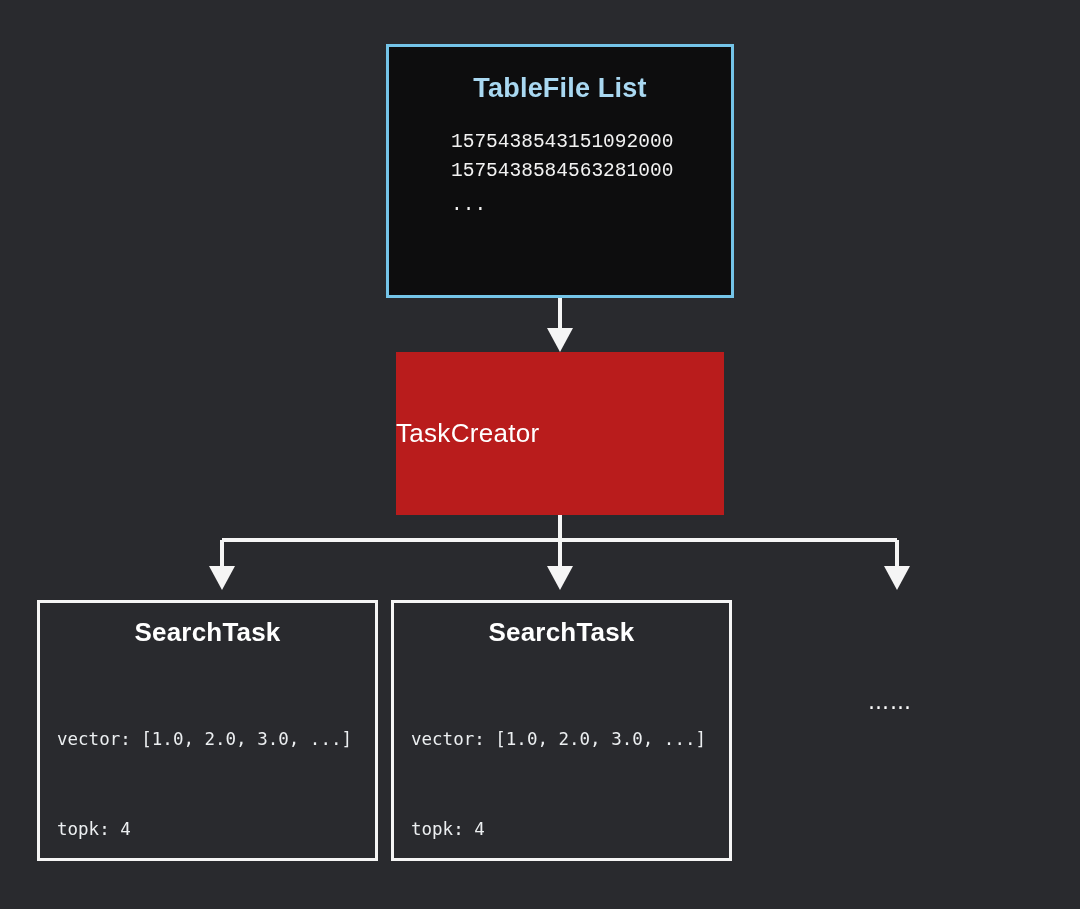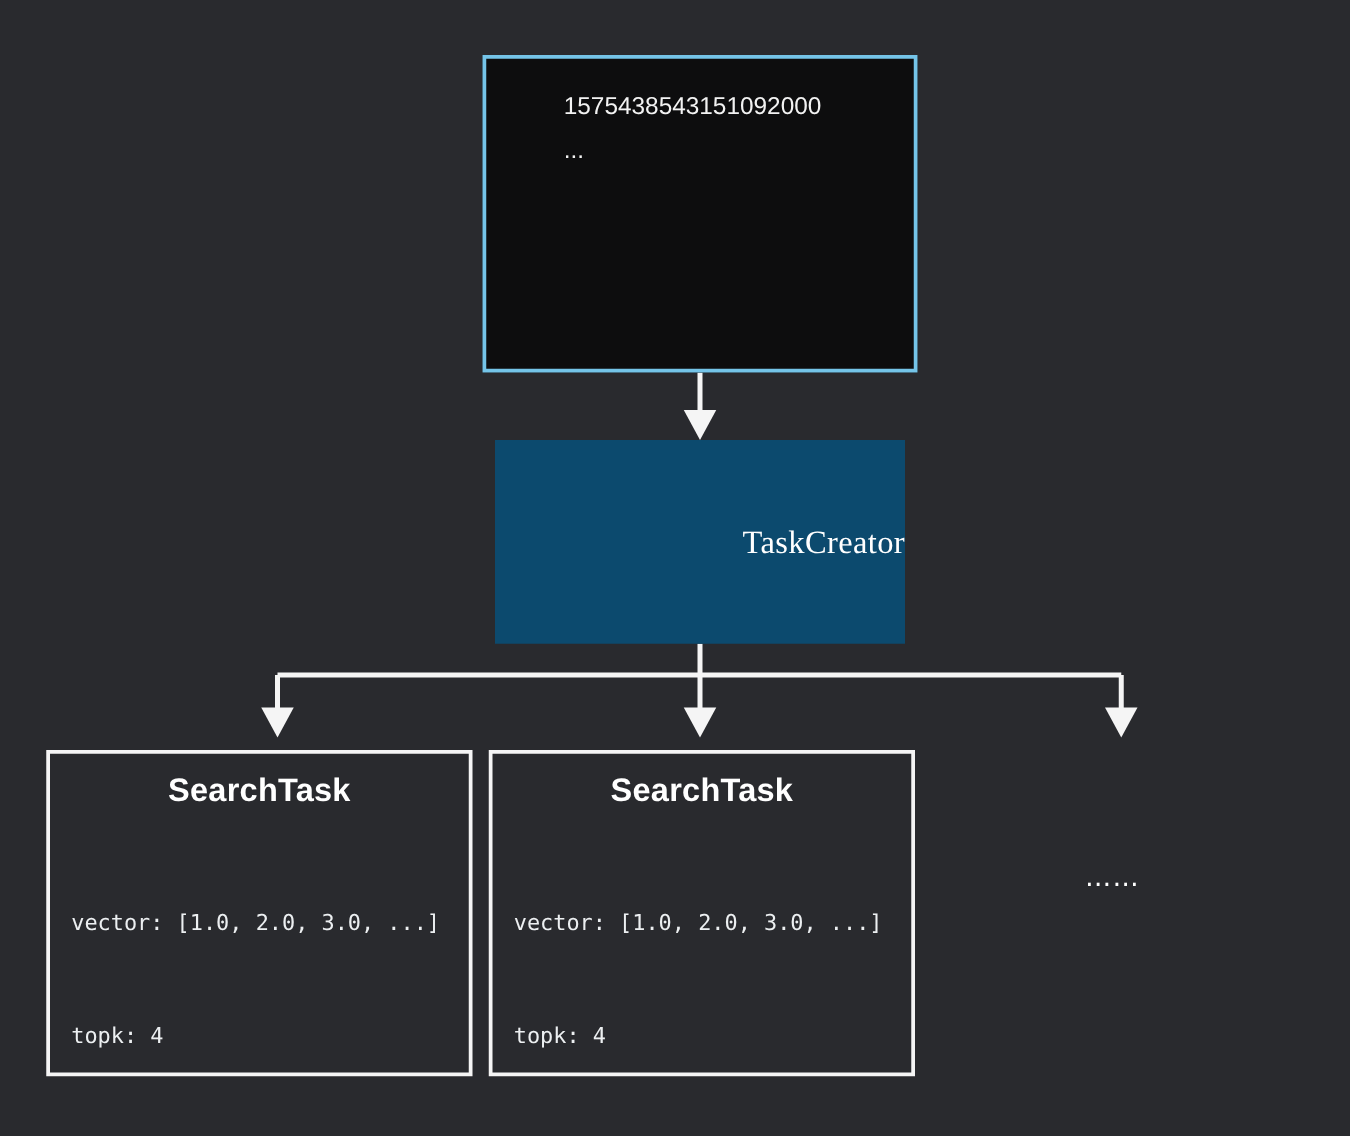--- a/index.html
+++ b/index.html
@@ -46,41 +46,40 @@
     margin-top: 26px;
     text-align: center;
     color: #a9d8f1;
     font-size: 27px;
     font-weight: bold;
     letter-spacing: 0.2px;
   }
   #tablefile-list {
     margin-top: 24px;
     padding-left: 62px;
-    font-family: Liberation Sans, sans-serif;
+    font-family: Liberation Mono, monospace;
     font-size: 19.5px;
     line-height: 28.5px;
     color: #f2f2f2;
   }
   #tablefile-list .ellipsis-line {
     padding-top: 6px;
   }
 
   
   #taskcreator-box {
     position: absolute;
     left: 396px;
     top: 352px;
     width: 328px;
     height: 163px;
-    background: #0c4a6e;
+    background: #b91c1c;
     display: flex;
     align-items: center;
-    justify-content: flex-end;
-    font-family: Liberation Serif, serif;
+    justify-content: flex-start;
   }
   #taskcreator-label {
     color: #ffffff;
     font-size: 26px;
     font-weight: normal;
     letter-spacing: 0.3px;
   }
 
   
   .searchtask-box {
@@ -146,22 +145,24 @@
 
       <line x1="560" y1="540" x2="560" y2="568" stroke="#f5f5f5" stroke-width="4"></line>
       <polygon points="547,566 573,566 560,590" fill="#f5f5f5"></polygon>
 
       <line x1="897" y1="540" x2="897" y2="568" stroke="#f5f5f5" stroke-width="4"></line>
       <polygon points="884,566 910,566 897,590" fill="#f5f5f5"></polygon>
     </g>
   </svg>
 
   <div id="tablefile-box">
+    <div id="tablefile-title">TableFile List</div>
     <div id="tablefile-list">
       <div>1575438543151092000</div>
+      <div>1575438584563281000</div>
       <div class="ellipsis-line">...</div>
     </div>
   </div>
 
   <div id="taskcreator-box">
     <div id="taskcreator-label">TaskCreator</div>
   </div>
 
   <div id="searchtask-box-1" class="searchtask-box">
     <div class="searchtask-title">SearchTask</div>

